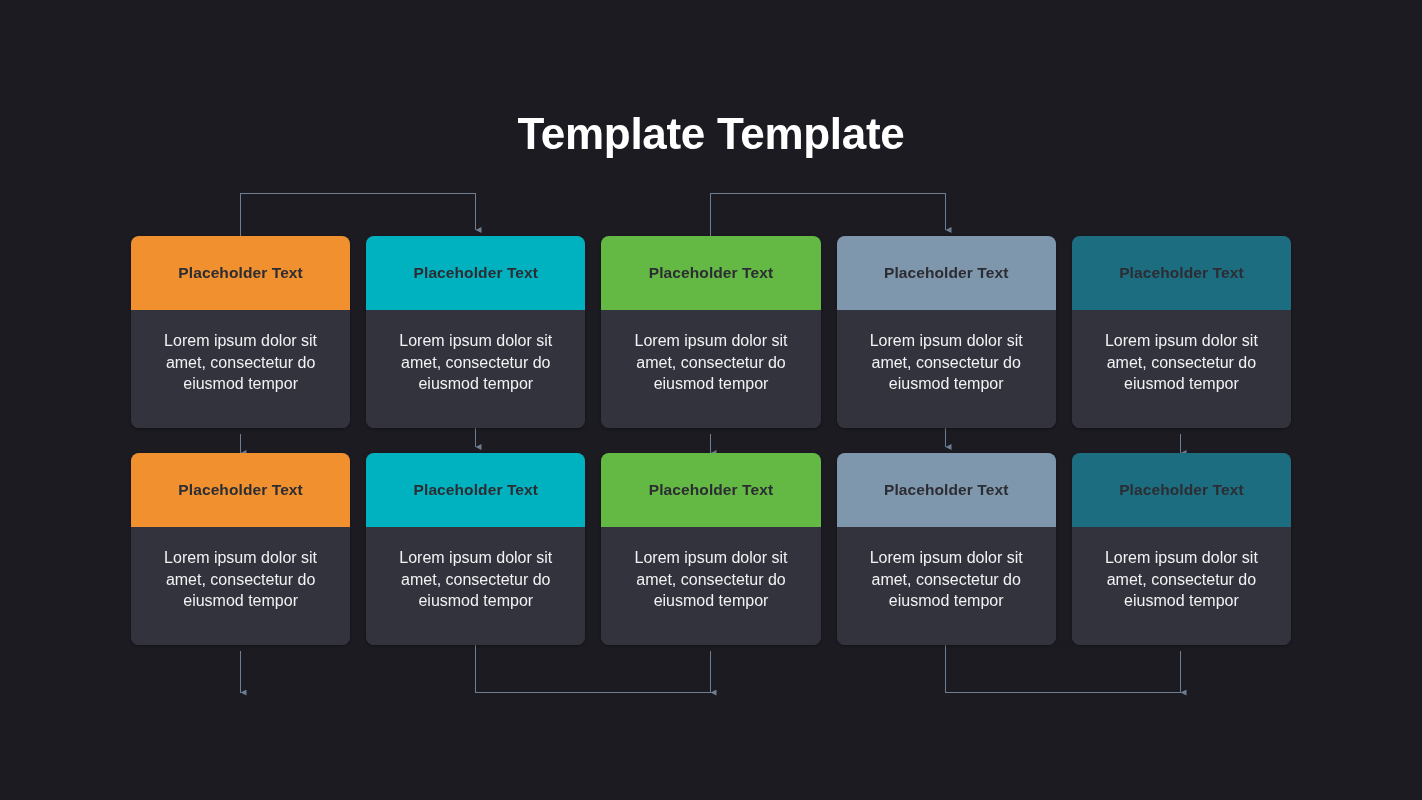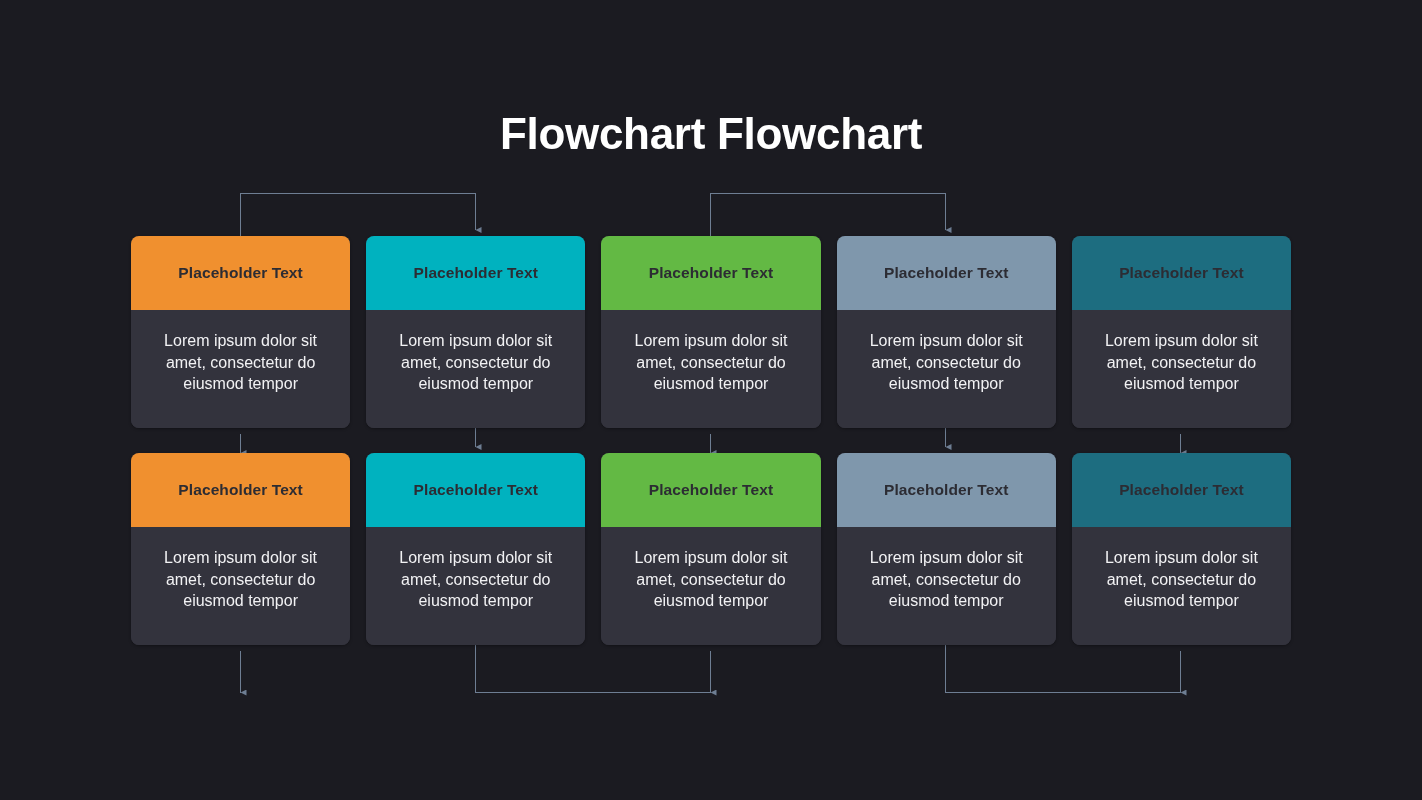--- a/index.html
+++ b/index.html
@@ -97,21 +97,21 @@
     line-height: 21.5px;
     text-align: center;
     width: 188px;
   }
 </style>
 </head>
 <body style="background: rgb(27, 27, 33);">
 
 <div id="slide">
 
-  <div id="title" style="color: rgb(255, 255, 255);">Flowchart Flowchart</div>
+  <div id="title" style="color: rgb(255, 255, 255);">Template Template</div>
 
   <svg id="connectors" width="1422" height="800" viewBox="0 0 1422 800">
     <defs>
       <marker id="arrow-down" markerWidth="8" markerHeight="8" refX="3" refY="6" orient="auto" markerUnits="userSpaceOnUse">
         <path d="M0,0 L6,0 L3,6 z" fill="#6e7e93"></path>
       </marker>
       <marker id="arrow-up" markerWidth="8" markerHeight="8" refX="3" refY="6" orient="auto" markerUnits="userSpaceOnUse">
         <path d="M0,0 L6,0 L3,6 z" fill="#6e7e93"></path>
       </marker>
     </defs>

